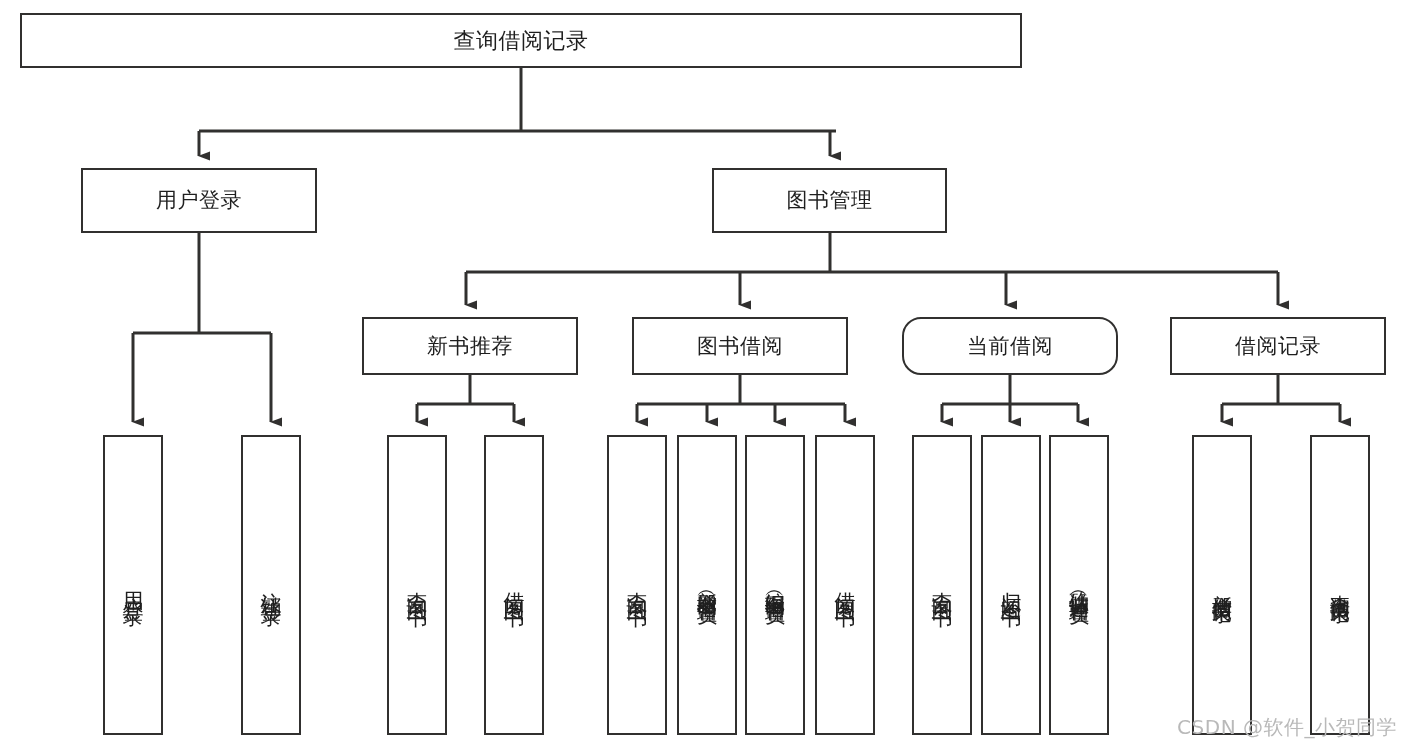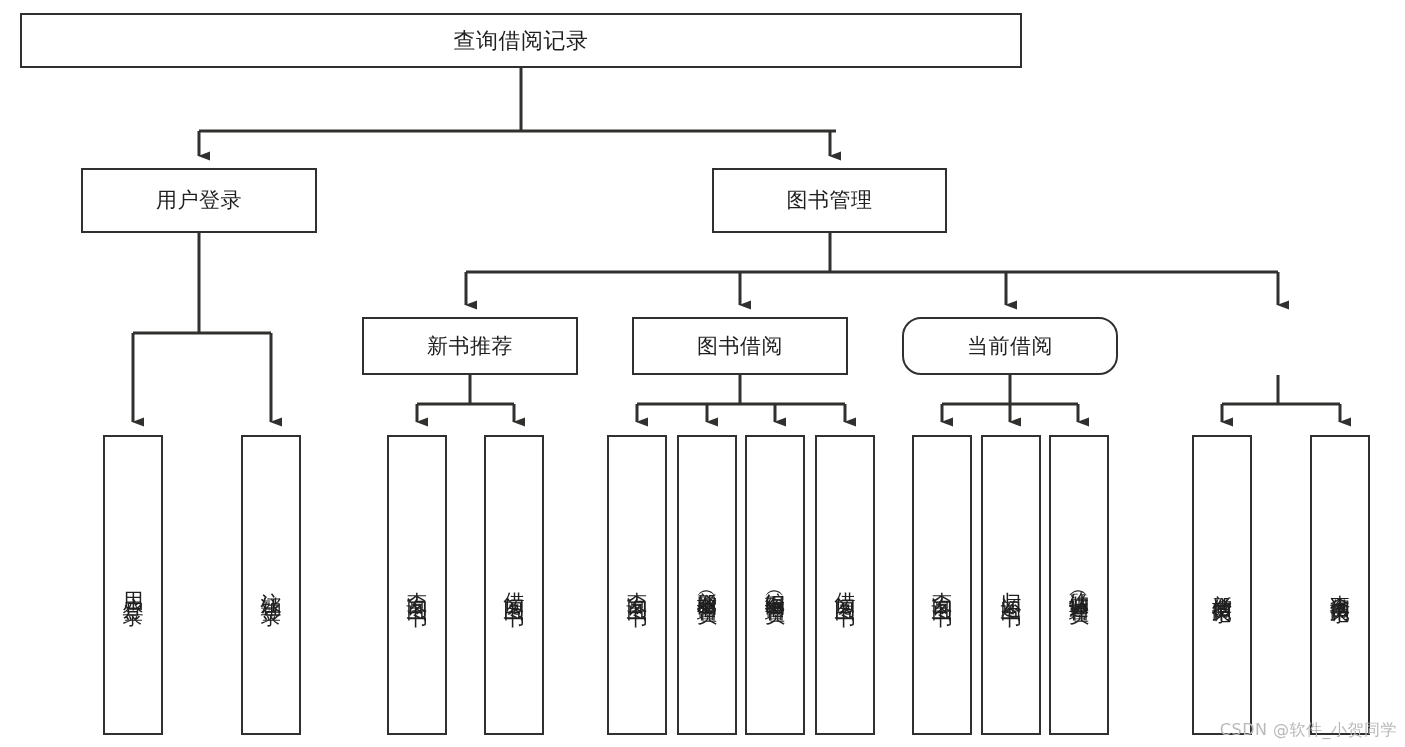--- a/index.html
+++ b/index.html
@@ -61,21 +61,21 @@
     text-align: center;
   }
   .node.vertical.tight .node-label {
     letter-spacing: 2px;
     font-size: 20px;
   }
   #watermark {
     position: absolute;
     right: 8px;
     bottom: 6px;
-    font-size: 16px;
+    font-size: 20px;
     color: #b9b9b9;
     letter-spacing: 0.5px;
     z-index: 5;
     white-space: nowrap;
     font-family: "DejaVu Sans", "Liberation Sans", sans-serif;
   }
 </style>
 </head>
 <body>
 
@@ -144,20 +144,23 @@
 
   <div class="node horizontal" style="left:632px; top:317px; width:216px; height:58px;">
     <span class="node-label">图书借阅</span>
   </div>
   <div class="node horizontal" style="left:362px; top:317px; width:216px; height:58px;">
     <span class="node-label">新书推荐</span>
   </div>
   <div class="node horizontal" style="left:902px; top:317px; width:216px; height:58px;border-radius:19px;">
     <span class="node-label">当前借阅</span>
   </div>
+  <div class="node horizontal" style="left:1170px; top:317px; width:216px; height:58px;">
+    <span class="node-label">借阅记录</span>
+  </div>
 
   <div class="node vertical" style="left:103px; top:435px; width:60px; height:300px;">
     <span class="node-label">用户登录</span>
   </div>
   <div class="node vertical" style="left:241px; top:435px; width:60px; height:300px;">
     <span class="node-label">注销登录</span>
   </div>
 
   <div class="node vertical" style="left:387px; top:435px; width:60px; height:300px;">
     <span class="node-label">查询图书</span>

